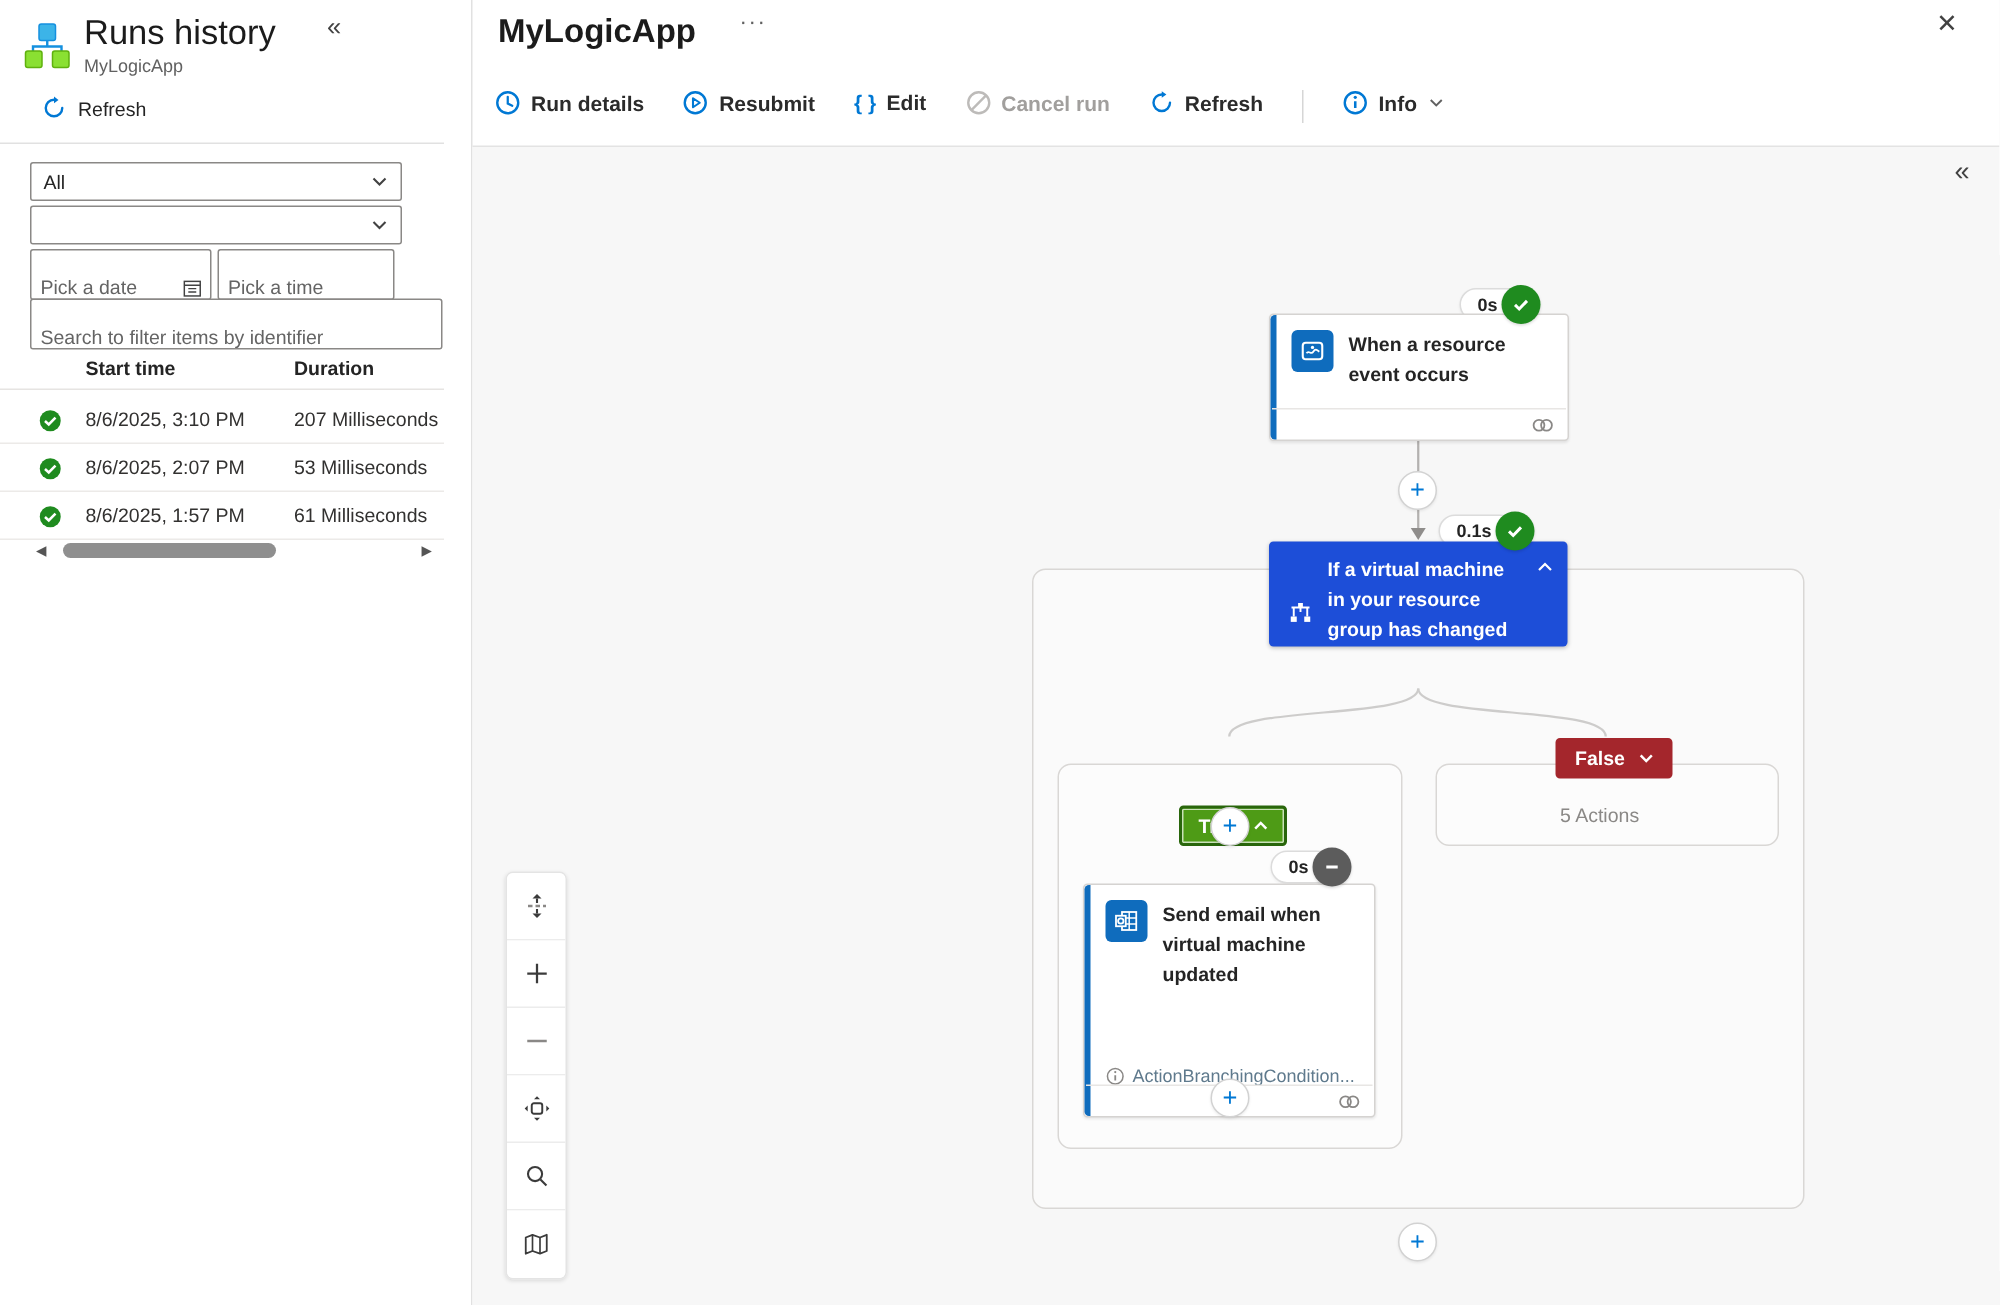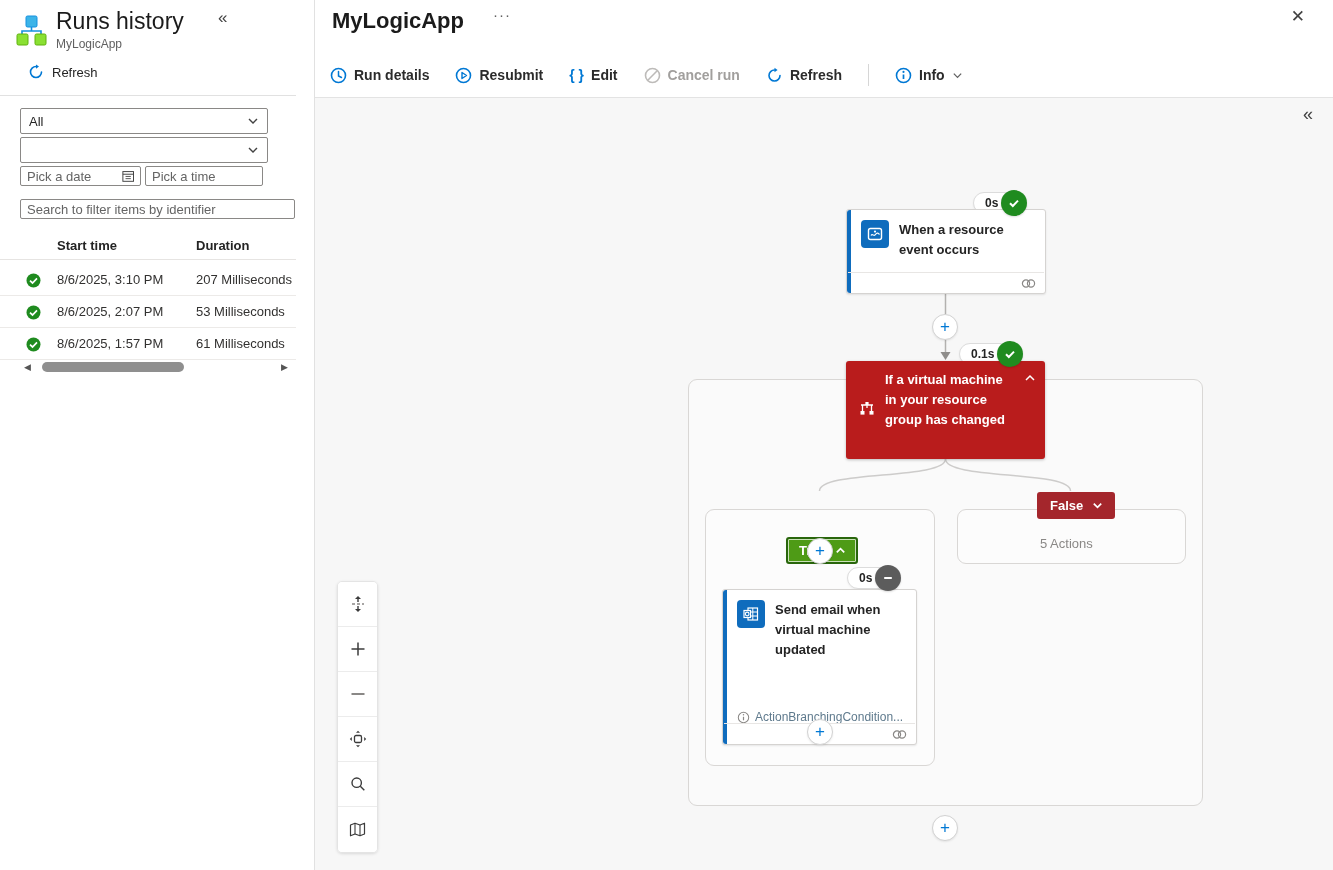--- a/index.html
+++ b/index.html
@@ -11,39 +11,39 @@
   .sidebar { position:absolute; left:0; top:0; width:315px; height:870px; background:#fff; border-right:1px solid #e1e1e1; }
   .sb-header { position:absolute; left:14px; top:8px; display:flex; }
   .sb-appicon { width:34px; height:34px; margin-top:6px; }
   .sb-titles { margin-left:8px; }
   .sb-title { font-size:23px; font-weight:normal; color:#1b1b1b; }
   .sb-sub { font-size:12px; color:#616161; margin-top:2px; }
   .sb-collapse { position:absolute; left:218px; top:8px; font-size:17px; color:#424242; cursor:pointer; }
   .sb-refresh { position:absolute; left:28px; top:64px; display:flex; align-items:center; gap:8px; font-size:13px; color:#242424; cursor:pointer; }
   .sb-divider { position:absolute; left:0px; top:95px; width:296px; height:1px; background:#e1e1e1; }
   .dd { position:absolute; left:20px; width:248px; height:26px; border:1px solid #8a8886; border-radius:2px; background:#fff; font-size:13px; display:flex; align-items:center; padding:0 8px; justify-content:space-between; cursor:pointer; }
-  .input-box { position:absolute; height:20px; border:1px solid #8a8886; border-radius:2px; background:#fff; display:flex; align-items:center; padding:0 6px; }
+  .input-box { position:absolute; height:34px; border:1px solid #8a8886; border-radius:2px; background:#fff; display:flex; align-items:flex-end; padding:0 6px; }
   .input-box input { border:none; outline:none; width:100%; font-size:13px; font-family:inherit; color:#242424; background:transparent; }
   .input-box input::placeholder { color:#646464; opacity:1; }
   .runs-head { position:absolute; left:0; top:232px; width:296px; height:28px; border-bottom:1px solid #e6e4e2; }
   .runs-head span { position:absolute; font-size:13px; font-weight:bold; color:#242424; top:6px; }
   .run-row { position:absolute; left:0; width:296px; height:32px; border-bottom:1px solid #eceae8; cursor:pointer; }
   .run-row .chk { position:absolute; left:26px; top:9px; }
   .run-row .st { position:absolute; left:57px; top:8px; font-size:13px; color:#323130; }
   .run-row .du { position:absolute; left:196px; top:8px; font-size:13px; color:#323130; }
   .hscroll { position:absolute; left:22px; top:361px; width:268px; height:12px; }
   .hs-arrow { position:absolute; top:1px; font-size:9px; color:#555; cursor:pointer; }
   .hs-thumb { position:absolute; left:20px; top:1px; width:142px; height:10px; background:#8f8f8f; border-radius:5px; cursor:grab; }
 
   
   .main { position:absolute; left:315px; top:0; width:1018px; height:870px; }
   .m-title { position:absolute; left:17px; top:8px; font-size:22px; font-weight:bold; color:#1b1b1b; }
   .m-more { position:absolute; left:178px; top:6px; font-size:15px; color:#616161; letter-spacing:1px; cursor:pointer; }
   .m-close { position:absolute; right:28px; top:6px; font-size:17px; color:#424242; cursor:pointer; }
-  .m-toolbar { position:absolute; left:15px; top:60px; height:30px; display:flex; align-items:center; gap:26px; font-size:14px; font-weight:bold; color:#2b2b2b; }
+  .m-toolbar { position:absolute; left:15px; top:60px; height:30px; display:flex; align-items:flex-start; gap:26px; font-size:14px; font-weight:bold; color:#2b2b2b; }
   .tb-item { display:flex; align-items:center; gap:7px; cursor:pointer; white-space:nowrap; }
   .tb-item.disabled { color:#a19f9d; cursor:default; }
   .tb-sep { width:1px; height:22px; background:#d6d6d6; }
   .m-border { position:absolute; left:0; top:97px; width:1018px; height:1px; background:#e3e3e3; }
 
   
   .canvas { position:absolute; left:0; top:98px; width:1018px; height:772px; background:#f7f7f7; overflow:hidden; }
   .cv-collapse { position:absolute; left:988px; top:6px; font-size:18px; color:#424242; cursor:pointer; }
   .edges { position:absolute; left:0; top:0; width:1018px; height:772px; pointer-events:none; }
 
@@ -56,21 +56,21 @@
   .card .ttl { font-size:13px; font-weight:bold; color:#242424; line-height:20px; }
   .card .foot { position:absolute; left:1px; right:1px; bottom:0; height:21px; border-top:1px solid #e8e6e4; display:flex; justify-content:flex-end; align-items:center; padding-right:8px; }
   .note-row { position:absolute; left:14px; top:72px; display:flex; align-items:center; gap:5px; font-size:12px; color:#5f7a8d; white-space:nowrap;margin-top:48px; }
 
   .badge { position:absolute; display:flex; align-items:center; }
   .badge .pill { background:#fff; border:1px solid #dcdcdc; border-radius:14px; font-size:12px; font-weight:bold; color:#242424; padding:3px 16px 3px 11px; margin-right:-14px; box-shadow:0 1px 2px rgba(0,0,0,.06); }
   .status-circ { width:26px; height:26px; border-radius:50%; display:flex; align-items:center; justify-content:center; z-index:2; box-shadow:0 1px 2px rgba(0,0,0,.15); }
   .status-green { background:#1f8b1f; }
   .status-gray { background:#5c5c5c; }
 
-  .cond-card { position:absolute; left:531px; top:263px; width:199px; height:98px; background:#b91c1c; border-radius:3px; box-shadow:0 1px 3px rgba(0,0,0,.25); color:#fff; cursor:pointer;padding-left:29px; }
+  .cond-card { position:absolute; left:531px; top:263px; width:199px; height:70px; background:#1d4ed8; border-radius:3px; box-shadow:0 1px 3px rgba(0,0,0,.25); color:#fff; cursor:pointer;padding-left:29px; }
   .cond-card .ttl { position:absolute; left:39px; top:9px; width:128px; font-size:13px; font-weight:bold; line-height:20px; }
   .cond-chev { position:absolute; right:8px; top:10px; }
 
   .branch-pill { position:absolute; height:27px; display:flex; align-items:center; gap:8px; padding:0 9px 0 11px; border-radius:3px; font-size:13px; font-weight:bold; color:#fff; cursor:pointer; z-index:3; }
   .branch-true { background:#4e9b16; border:2px solid #29660c; box-shadow:inset 0 0 0 1px rgba(255,255,255,.7);margin-top:45px; }
   .branch-false { background:#a4262c; border:2px solid #a4262c; }
 
   .plus-btn { position:absolute; width:26px; height:26px; border-radius:50%; background:#fff; border:1px solid #d2d2d2; color:#0078d4; font-size:17px; line-height:23px; text-align:center; cursor:pointer; box-shadow:0 1px 2px rgba(0,0,0,.08); z-index:3; font-weight:normal; }
   .empty-actions { position:absolute; font-size:13px; color:#8a8886; }
 

